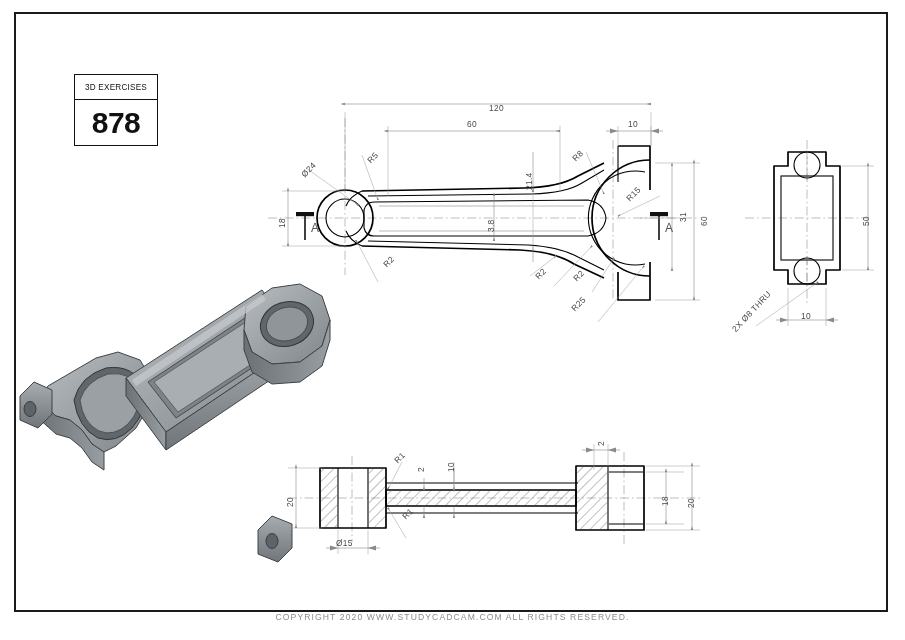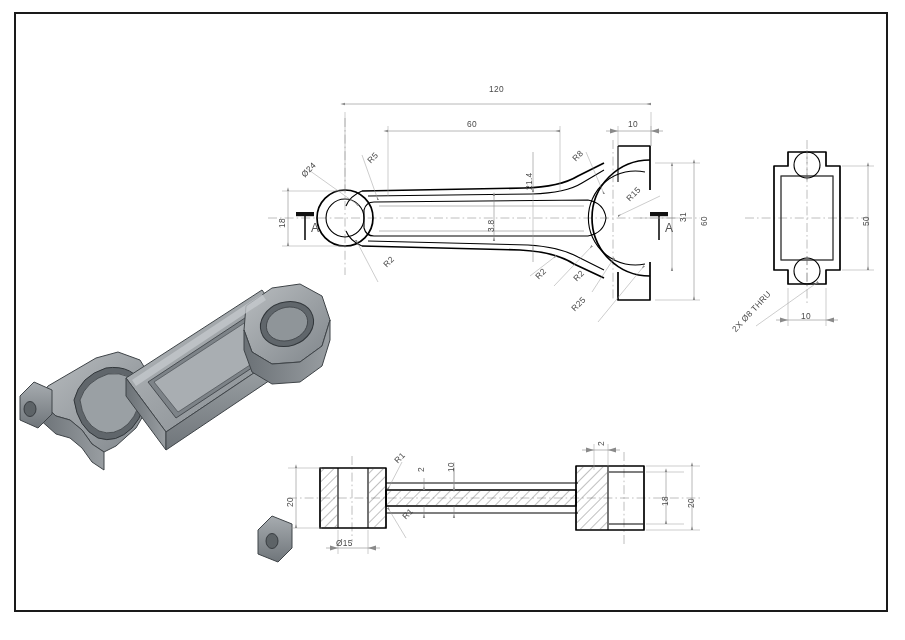--- a/index.html
+++ b/index.html
@@ -35,20 +35,28 @@
   .ext{fill:none;stroke:#9a9a9a;stroke-width:.5;}
   .ctr{fill:none;stroke:#8a8a8a;stroke-width:.55;stroke-dasharray:9 3 1.6 3;}
   .lead{fill:none;stroke:#9a9a9a;stroke-width:.5;}
 </style>
 </head>
 <body>
 
 <div id="sheet">
   <div id="frame"></div>
 
+  <div id="titleblock">
+    <div id="tb-top">
+      <span>3D EXERCISES</span>
+    </div>
+    <div id="tb-num">
+      <span>878</span>
+    </div>
+  </div>
 
   <svg width="905" height="640">
     <defs>
       <linearGradient id="gA" x1="0" y1="0" x2="1" y2="1">
         <stop offset="0" stop-color="#b9bdc0"></stop>
           <stop offset="1" stop-color="#80868b"></stop>
       </linearGradient>
       <linearGradient id="gB" x1="0" y1="0" x2="0" y2="1">
         <stop offset="0" stop-color="#a7acb0"></stop>
           <stop offset="1" stop-color="#6f757a"></stop>
@@ -264,21 +272,21 @@
 
       <line class="ext" x1="646" y1="466" x2="700" y2="466"></line>
       <line class="ext" x1="646" y1="530" x2="700" y2="530"></line>
       <line class="thin" x1="692" y1="466" x2="692" y2="530" marker-start="url(#arS)" marker-end="url(#arS)"></line>
 
       <line class="lead" x1="402" y1="462" x2="388" y2="489" marker-end="url(#arS)"></line>
       <line class="lead" x1="406" y1="538" x2="388" y2="508" marker-end="url(#arS)"></line>
     </g>
   </svg>
 
-  <div class="dim" style="left:489px;top:84px;">120</div>
+  <div class="dim" style="left:489px;top:103px;">120</div>
   <div class="dim" style="left:467px;top:119px;">60</div>
   <div class="dim" style="left:628px;top:119px;">10</div>
   <div class="dim r45" style="left:299px;top:172px;">Ø24</div>
   <div class="dim r90" style="left:277px;top:228px;">18</div>
   <div class="dim r45" style="left:365px;top:158px;">R5</div>
   <div class="dim r45" style="left:381px;top:262px;">R2</div>
   <div class="dim r90" style="left:524px;top:190px;">21.4</div>
   <div class="dim r90" style="left:486px;top:232px;">3.8</div>
   <div class="dim r45" style="left:570px;top:156px;">R8</div>
   <div class="dim r45" style="left:624px;top:196px;">R15</div>
@@ -297,13 +305,14 @@
   <div class="dim r90" style="left:285px;top:507px;">20</div>
   <div class="dim" style="left:336px;top:538px;text-align:right;">Ø15</div>
   <div class="dim r45" style="left:392px;top:458px;">R1</div>
   <div class="dim r45" style="left:400px;top:514px;">R1</div>
   <div class="dim r90" style="left:416px;top:472px;">2</div>
   <div class="dim r90" style="left:446px;top:472px;">10</div>
   <div class="dim r90" style="left:596px;top:446px;">2</div>
   <div class="dim r90" style="left:660px;top:506px;">18</div>
   <div class="dim r90" style="left:686px;top:508px;">20</div>
 
+  <div id="footer">COPYRIGHT  2020 WWW.STUDYCADCAM.COM ALL RIGHTS RESERVED.</div>
 </div>
 
 </body></html>

